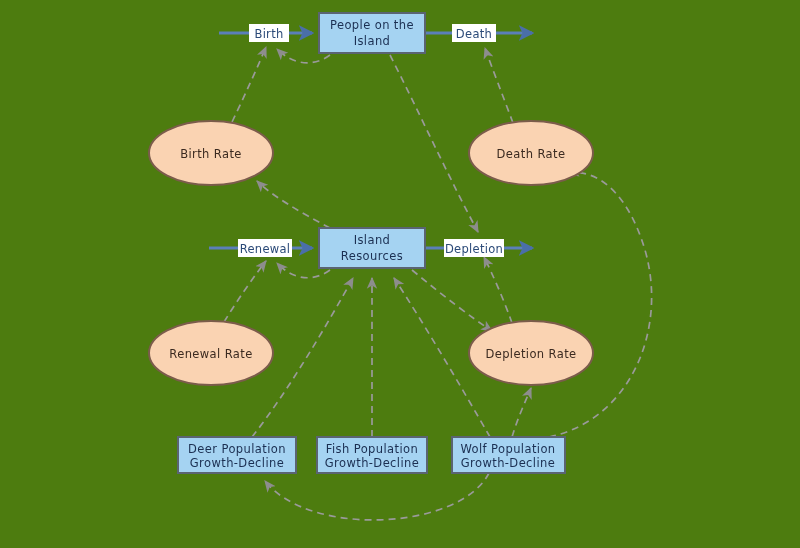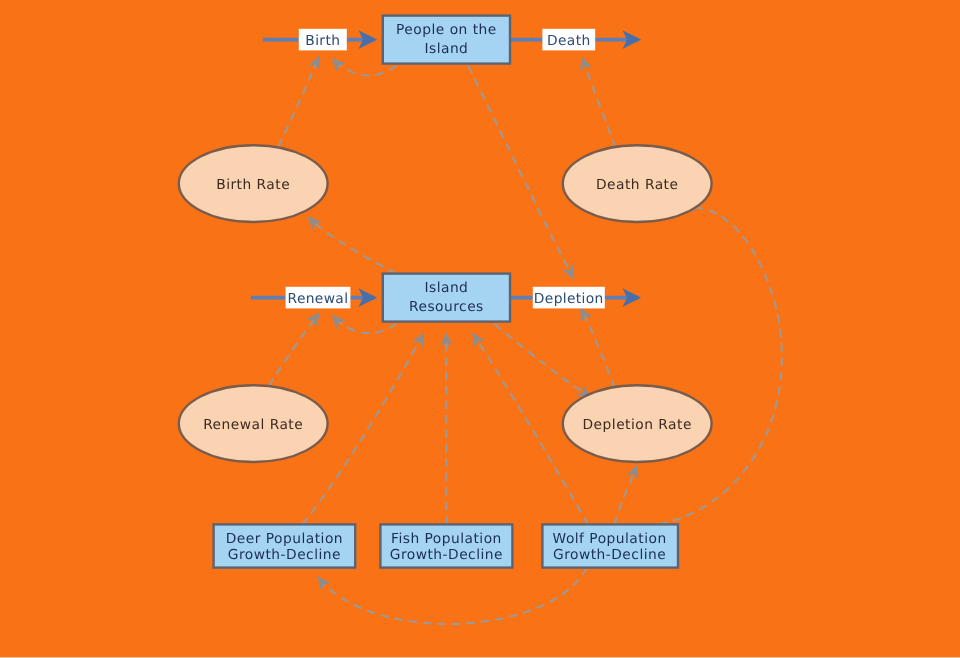--- a/index.html
+++ b/index.html
@@ -4,21 +4,21 @@
 <style>
   html, body {
     margin: 0;
     padding: 0;
     background: #ffffff;
   }
   #stage {
     position: relative;
     width: 800px;
     height: 548px;
-    background: #f97316;
+    background: #4d7c0f;
     font-family: "DejaVu Sans", sans-serif;
     overflow: hidden;
   }
   svg#diagram {
     position: absolute;
     left: 0;
     top: 0;
     width: 800px;
     height: 548px;
     display: block;

